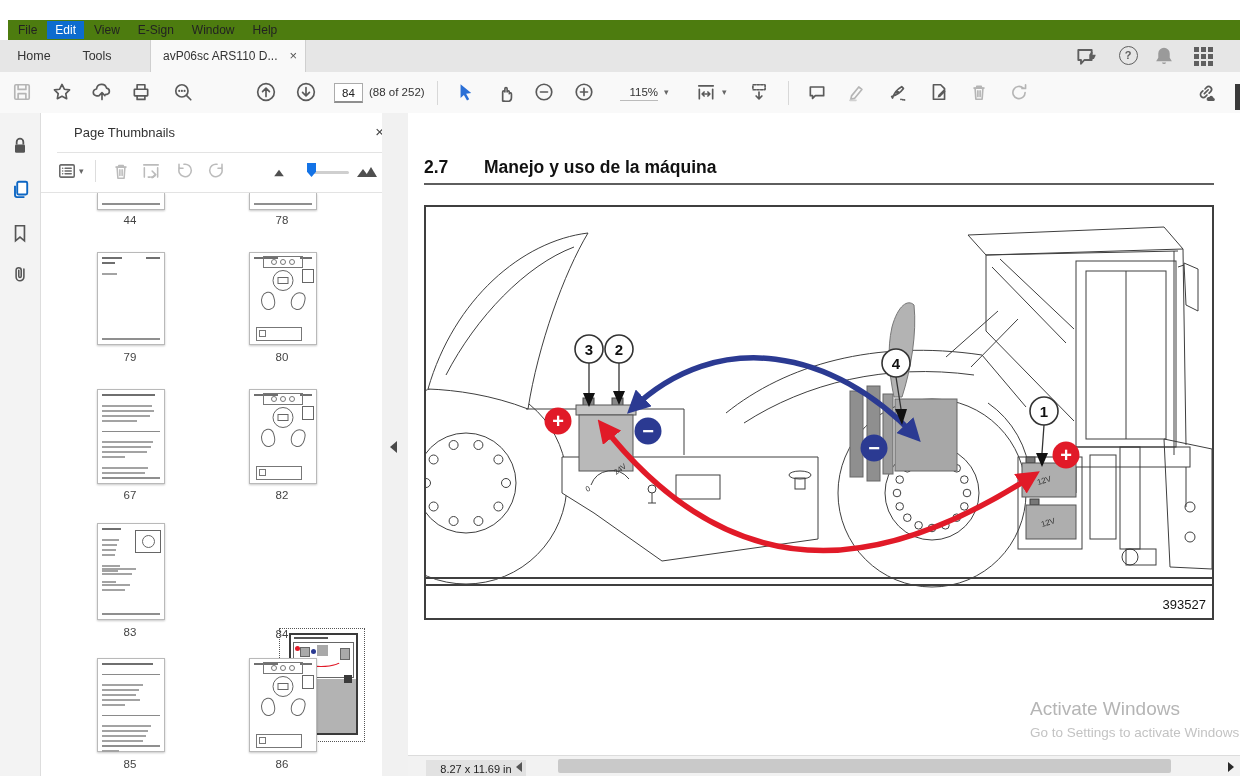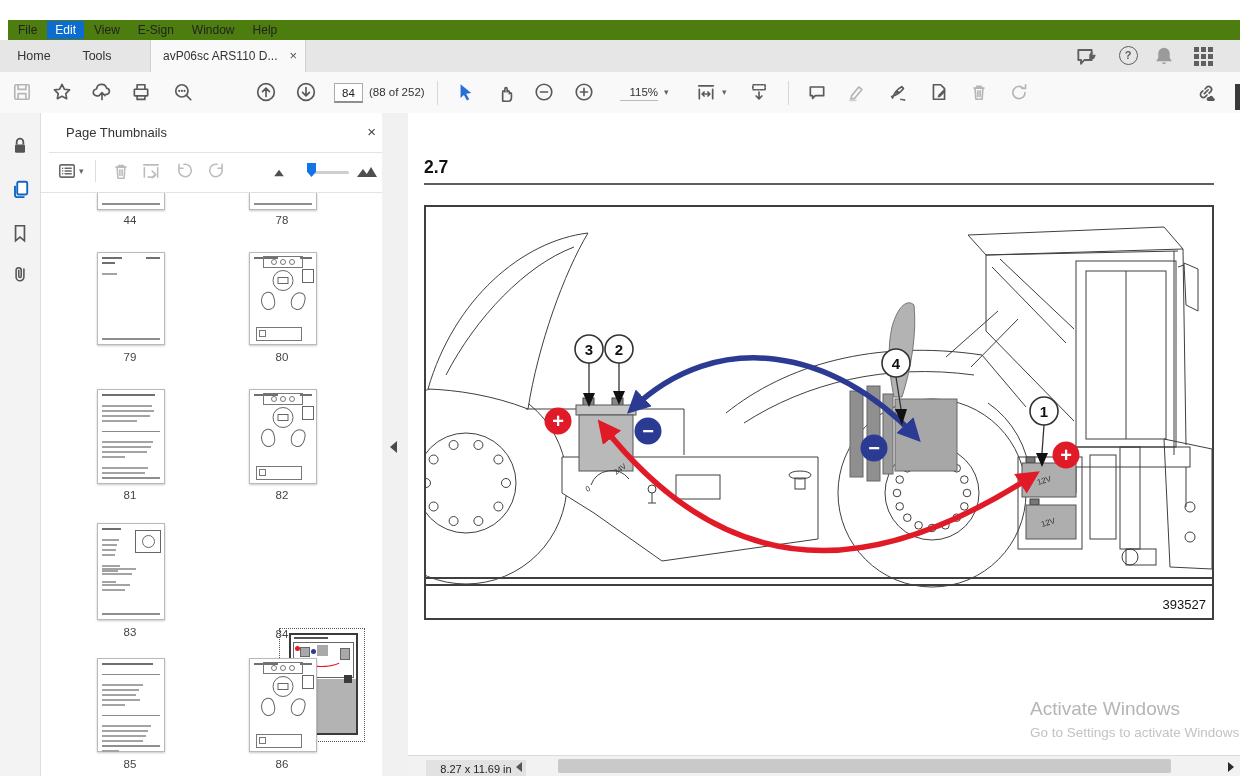--- a/index.html
+++ b/index.html
@@ -35,21 +35,21 @@
   .pagecount{position:absolute;left:369px;top:14px;font-size:11.5px;color:#333;}
   .zoomtext{position:absolute;left:620px;top:14px;font-size:11.5px;color:#333;width:38px;text-align:right;border-bottom:1px solid #bbb;padding-bottom:2px;}
   .caret{font-size:9px;color:#666;}
   .caretbox{position:absolute;top:15px;}
   .darkbar{position:absolute;left:1235px;top:84px;width:5px;height:26px;background:#3a3a3a;}
   
   .rail{left:0;top:113px;width:40px;height:663px;background:#f3f3f3;border-right:1px solid #ddd;}
   .railico{position:absolute;left:10px;width:20px;height:20px;}
   
   .panel{left:41px;top:113px;width:341px;height:663px;background:#fff;}
-  .pheader{position:absolute;left:8px;top:0;width:100%;height:39px;border-bottom:1px solid #e3e3e3;}
+  .pheader{position:absolute;left:16px;top:0;width:100%;height:39px;border-bottom:1px solid #e3e3e3;}
   .ptitle{position:absolute;left:17px;top:12px;font-size:13px;color:#333;}
   .pclose{position:absolute;right:14px;top:10px;font-size:15px;color:#444;}
   .ptools{position:absolute;left:0;top:39px;width:100%;height:40px;border-bottom:1px solid #e3e3e3;}
   .ptbtn{position:absolute;top:9px;width:20px;height:20px;}
   .ptbtn svg{stroke:#6a6a6a;fill:none;stroke-width:1.4;stroke-linecap:round;stroke-linejoin:round;}
   .ptbtn.dis{opacity:.45;}
   .mtn{width:0;height:0;border-left:6px solid transparent;border-right:6px solid transparent;border-bottom:8px solid #4f4f4f;}
   .mtn.small{transform:scale(.8);margin-top:8px;}
   .mtnbig{position:relative;margin-top:5px;width:22px;height:11px;}
   .mtnbig i{position:absolute;bottom:0;width:0;height:0;border-left:6px solid transparent;border-right:6px solid transparent;border-bottom:10px solid #4f4f4f;}
@@ -462,21 +462,21 @@
       <div class="md-side"></div>
       <div class="md-gauge">
           <i></i>
         </div>
       <div class="md-wing l"></div>
         <div class="md-wing r"></div>
       <div class="md-bot">
           <i></i>
         </div>
     </div>
-    <div class="tlabel" style="left:56px;top:376px;">81</div>
+    <div class="tlabel" style="left:56px;top:376px;">67</div>
     <div class="tlabel" style="left:208px;top:376px;">82</div>
 
     <div class="thumbpage" style="left:56px;top:410px;width:66px;height:95px;">
       <div class="tlines" style="right:30px;">
           <div class="tl d" style="width: 60%;"></div>
           <div class="tl gap"></div>
           <div class="tl" style="width: 52%;"></div>
           <div class="tl" style="width: 48%;"></div>
           <div class="tl" style="width: 44%;"></div>
           <div class="tl" style="width: 40%;"></div>
@@ -566,20 +566,21 @@
       <div class="arr dn"></div>
     </div>
   </div>
 
   <div class="abs gutter">
     <div class="collapse"></div>
   </div>
 
   <div class="abs docpage">
     <span class="headnum">2.7</span>
+    <span class="headtitle">Manejo y uso de la máquina</span>
     <div class="headrule"></div>
 
     <div class="figure">
       <svg width="786" height="411" viewBox="0 0 786 411">
         <defs>
           <marker id="mred" viewBox="0 0 10 10" refX="7" refY="5" markerWidth="4.2" markerHeight="4.2" orient="auto-start-reverse">
               <path d="M0 0 L10 5 L0 10 z" fill="#e11a28"></path>
             </marker>
           <marker id="mblue" viewBox="0 0 10 10" refX="7" refY="5" markerWidth="4.2" markerHeight="4.2" orient="auto-start-reverse">
               <path d="M0 0 L10 5 L0 10 z" fill="#2b3a92"></path>

